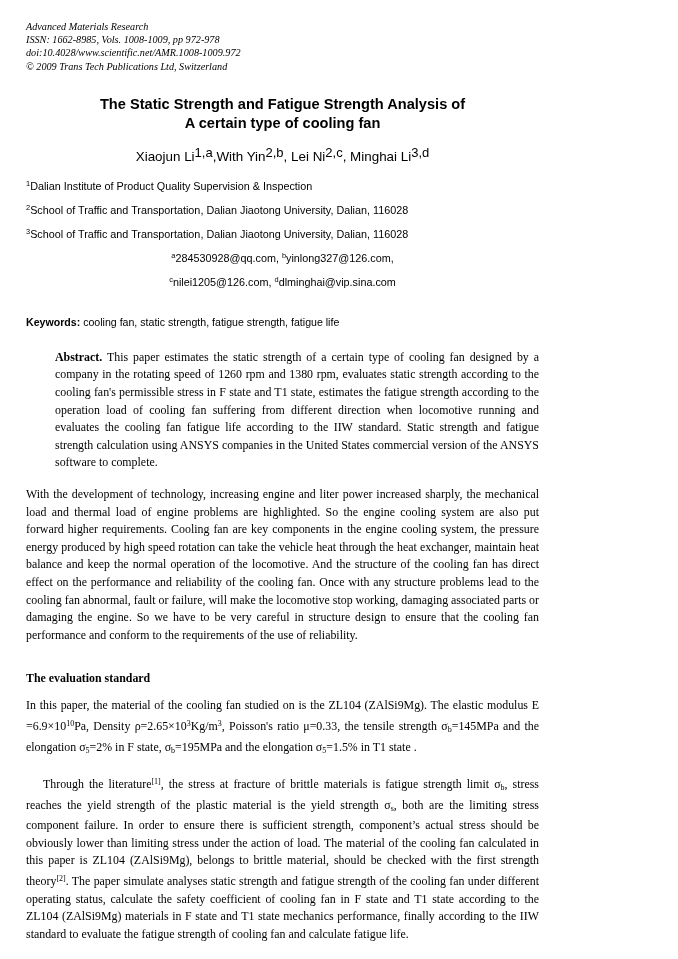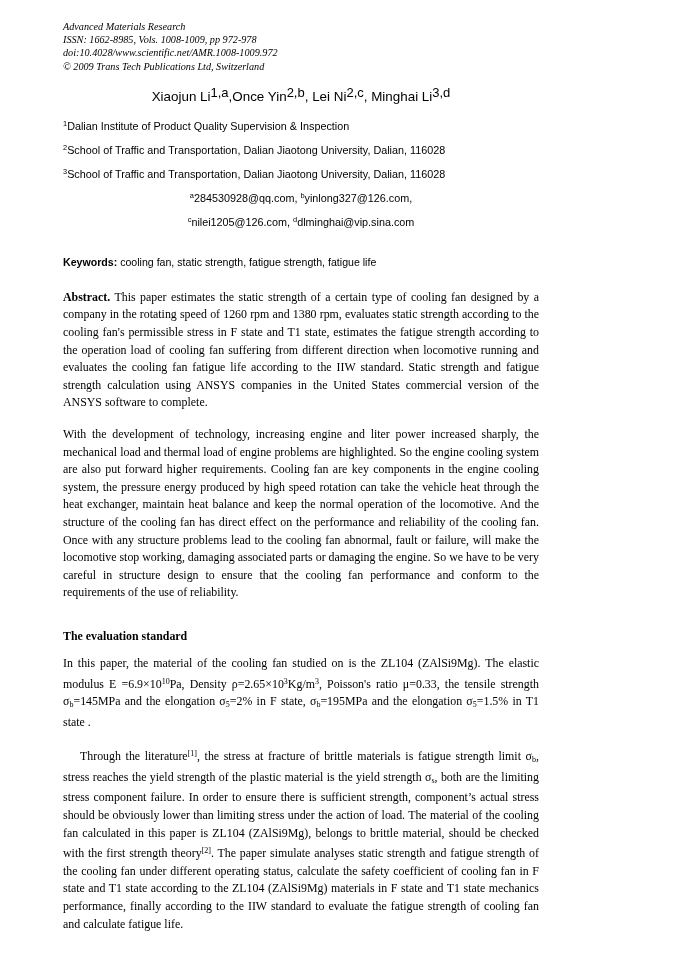--- a/index.html
+++ b/index.html
@@ -12,21 +12,21 @@
     height: 959px;
     font-family: "Liberation Serif", serif;
     color: #000000;
     overflow: hidden;
   }
   .page {
     position: relative;
     width: 600px;
     height: 959px;
     box-sizing: border-box;
-    padding: 20px 61px 0 63px;
+    padding: 20px 61px 0 26px;
   }
 
   
   .journal-header {
     display: flex;
     justify-content: space-between;
     align-items: flex-start;
     font-family: "Liberation Serif", serif;
     font-style: italic;
     font-size: 10.2px;
@@ -86,21 +86,21 @@
 
   
   .para {
     margin-top: 14px;
     font-family: "Liberation Serif", serif;
     font-size: 11.9px;
     line-height: 17.6px;
     text-align: justify;
     text-justify: inter-word;
   }
-  .para.abstract { margin-top: 19px; }
+  .para.abstract { margin-top: 19px; margin-left: 29px; }
   .para b { font-weight: bold; }
   .para sup { font-size: 8px; vertical-align: 4px; }
   .para sub { font-size: 8px; vertical-align: -2px; }
 
   .section-heading {
     margin-top: 26px;
     font-family: "Liberation Serif", serif;
     font-weight: bold;
     font-size: 11.9px;
     line-height: 16px;
@@ -116,23 +116,27 @@
 
   <div class="journal-header">
     <div class="left">
       <div>Advanced Materials Research</div>
       <div>ISSN: 1662-8985, Vols. 1008-1009, pp 972-978</div>
       <div>doi:10.4028/www.scientific.net/AMR.1008-1009.972</div>
       <div>© 2009 Trans Tech Publications Ltd, Switzerland</div>
     </div>
   </div>
 
+  <div class="title">
+    <div>The Static Strength and Fatigue Strength Analysis of</div>
+    <div>A certain type of cooling fan</div>
+  </div>
 
   <div class="authors">
-    <span>Xiaojun Li</span><sup>1,a</sup><span>,</span><span>Once Yin</span><sup>2,b</sup><span>, </span><span>Lei Ni</span><sup>2,c</sup><span>, </span><span>Minghai Li</span><sup>3,d</sup>
+    <span>Xiaojun Li</span><sup>1,a</sup><span>,</span><span>With Yin</span><sup>2,b</sup><span>, </span><span>Lei Ni</span><sup>2,c</sup><span>, </span><span>Minghai Li</span><sup>3,d</sup>
   </div>
 
   <div class="affiliations">
     <div><sup>1</sup><span>Dalian Institute of Product Quality Supervision &amp; Inspection</span></div>
     <div><sup>2</sup><span>School of Traffic and Transportation, Dalian Jiaotong University, Dalian, 116028</span></div>
     <div><sup>3</sup><span>School of Traffic and Transportation, Dalian Jiaotong University, Dalian, 116028</span></div>
   </div>
 
   <div class="emails">
     <div><sup>a</sup><span>284530928@qq.com,</span> <sup>b</sup><span>yinlong327@126.com,</span></div>

